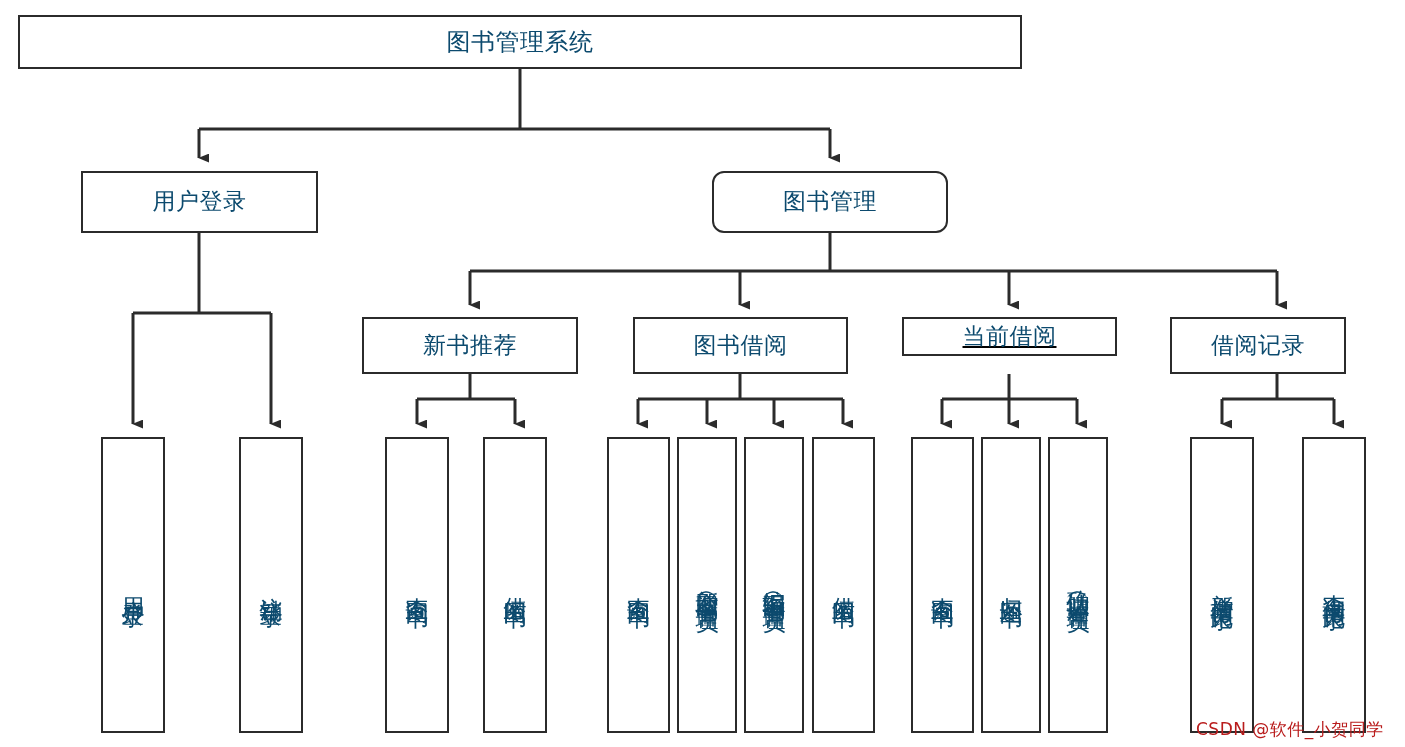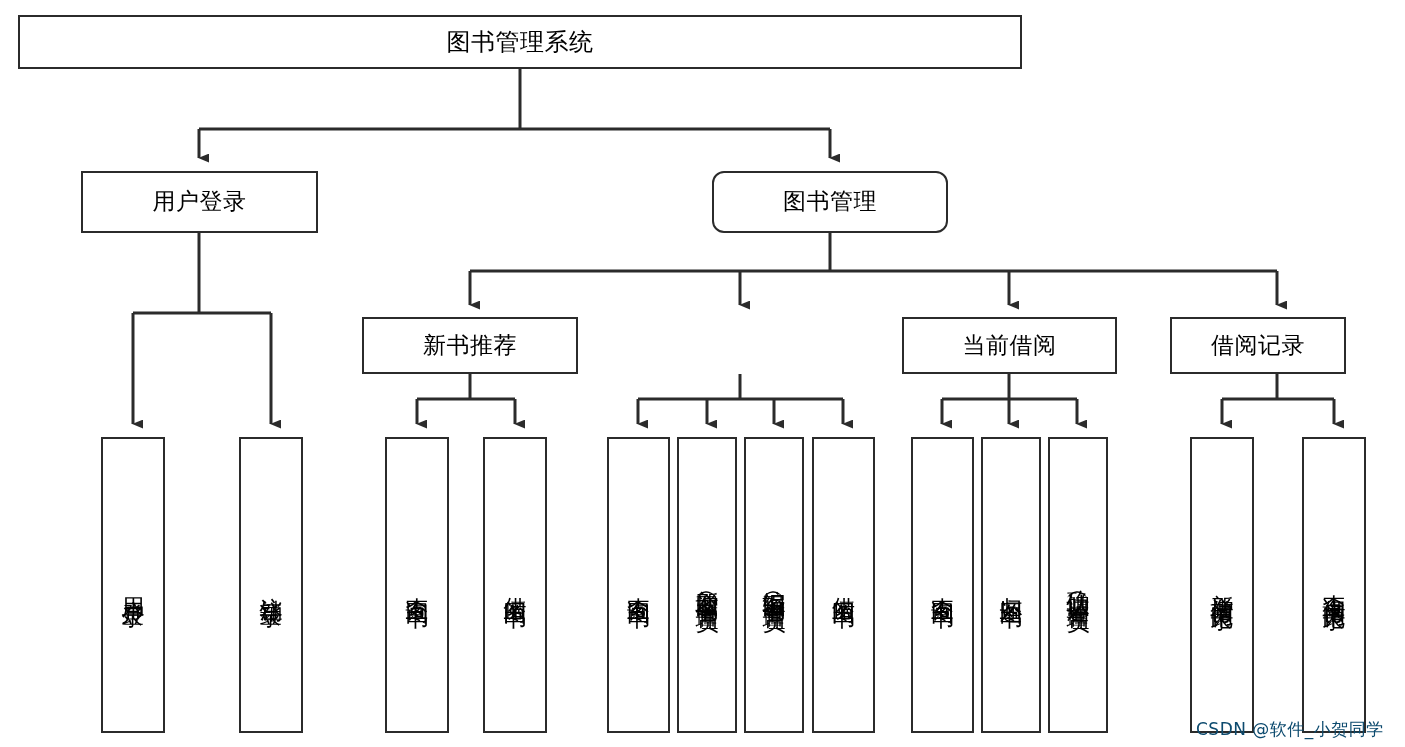--- a/index.html
+++ b/index.html
@@ -29,42 +29,42 @@
     position: absolute;
     box-sizing: border-box;
     background: #ffffff;
     border: 2px solid #2b2b2b;
     display: flex;
     align-items: center;
     justify-content: center;
     overflow: hidden;
   }
   .node-label {
-    color: #000000;
+    color: #0c4a6e;
     line-height: 1.18;
     text-align: center;
     white-space: pre;
   }
   .node.horizontal .node-label {
     writing-mode: horizontal-tb;
     font-size: 23px;
     letter-spacing: 0.5px;
   }
   .node.vertical .node-label {
     writing-mode: vertical-rl;
     text-orientation: upright;
     font-size: 23px;
     letter-spacing: 3px;
   }
   .node.root .node-label {
     font-size: 24px;
   }
   .watermark {
     position: absolute;
-    color: #0c4a6e;
+    color: #b91c1c;
     font-size: 17px;
     letter-spacing: 0.5px;
     white-space: nowrap;
     user-select: none;
   }
 </style>
 </head>
 <body>
 
 <div id="diagram-root">
@@ -126,21 +126,24 @@
   <div class="node horizontal" style="left:81px; top:171px; width:237px; height:62px;">
     <span class="node-label">用户登录</span>
   </div>
   <div class="node horizontal" style="left:712px; top:171px; width:236px; height:62px;border-radius:12px;">
     <span class="node-label">图书管理</span>
   </div>
 
   <div class="node horizontal" style="left:362px; top:317px; width:216px; height:57px;">
     <span class="node-label">新书推荐</span>
   </div>
-  <div class="node horizontal" style="left:902px; top:317px; width:215px; height:57px;">
+  <div class="node horizontal" style="left:633px; top:317px; width:215px; height:57px;">
+    <span class="node-label">图书借阅</span>
+  </div>
+  <div class="node horizontal" style="left:902px; top:317px; width:215px; height:39px;text-decoration:underline;">
     <span class="node-label">当前借阅</span>
   </div>
   <div class="node horizontal" style="left:1170px; top:317px; width:176px; height:57px;">
     <span class="node-label">借阅记录</span>
   </div>
 
   <div class="node vertical" style="left:101px; top:437px; width:64px; height:296px;">
     <span class="node-label">用户登录</span>
   </div>
   <div class="node vertical" style="left:239px; top:437px; width:64px; height:296px;">

